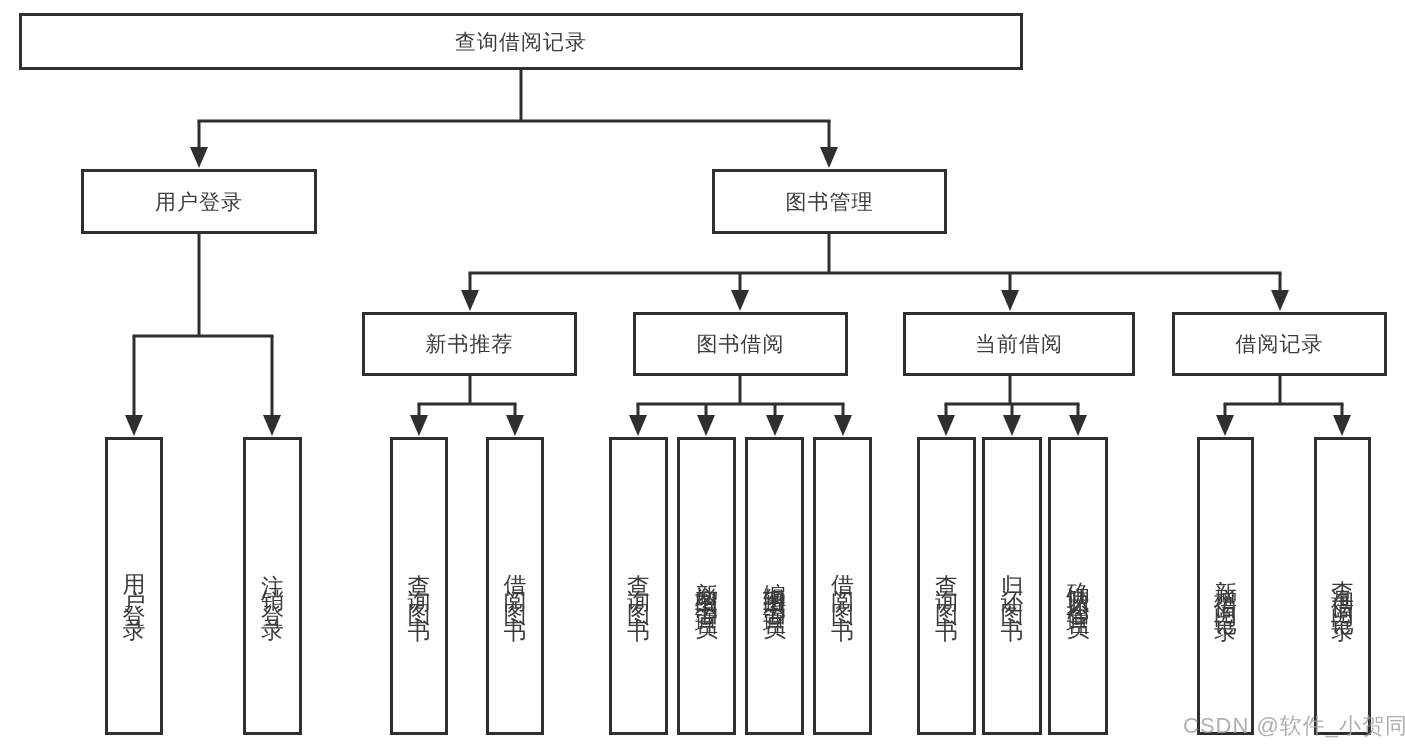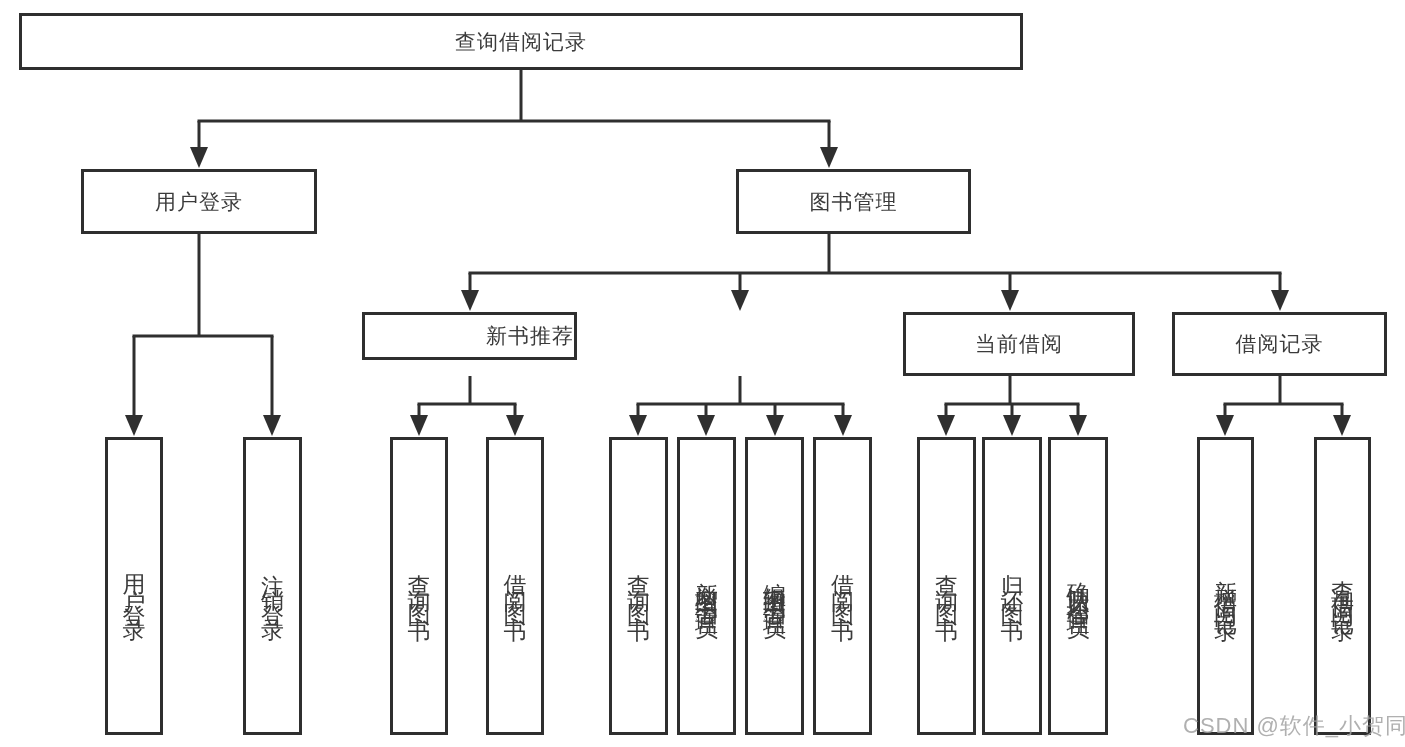--- a/index.html
+++ b/index.html
@@ -107,26 +107,29 @@
       <polygon points="1333,415 1351,415 1342,436" fill="#2f2f2f"></polygon>
     </svg>
 
   <div class="box" style="left:19px;top:13px;width:1004px;height:57px;">
     <span class="hlabel">查询借阅记录</span>
   </div>
 
   <div class="box" style="left:81px;top:169px;width:236px;height:65px;">
     <span class="hlabel">用户登录</span>
   </div>
-  <div class="box" style="left:712px;top:169px;width:235px;height:65px;margin-left:24px;">
+  <div class="box" style="left:712px;top:169px;width:235px;height:65px;">
     <span class="hlabel">图书管理</span>
   </div>
 
-  <div class="box" style="left:362px;top:312px;width:215px;height:48px;justify-content:flex-end;">
+  <div class="box" style="left:362px;top:312px;width:215px;height:64px;">
     <span class="hlabel">新书推荐</span>
+  </div>
+  <div class="box" style="left:633px;top:312px;width:215px;height:64px;">
+    <span class="hlabel">图书借阅</span>
   </div>
   <div class="box" style="left:903px;top:312px;width:232px;height:64px;">
     <span class="hlabel">当前借阅</span>
   </div>
   <div class="box" style="left:1172px;top:312px;width:215px;height:64px;">
     <span class="hlabel">借阅记录</span>
   </div>
 
   <div class="box leaf" style="left:105px;width:58px;">
     <span class="vlabel vs">用户登录</span>

